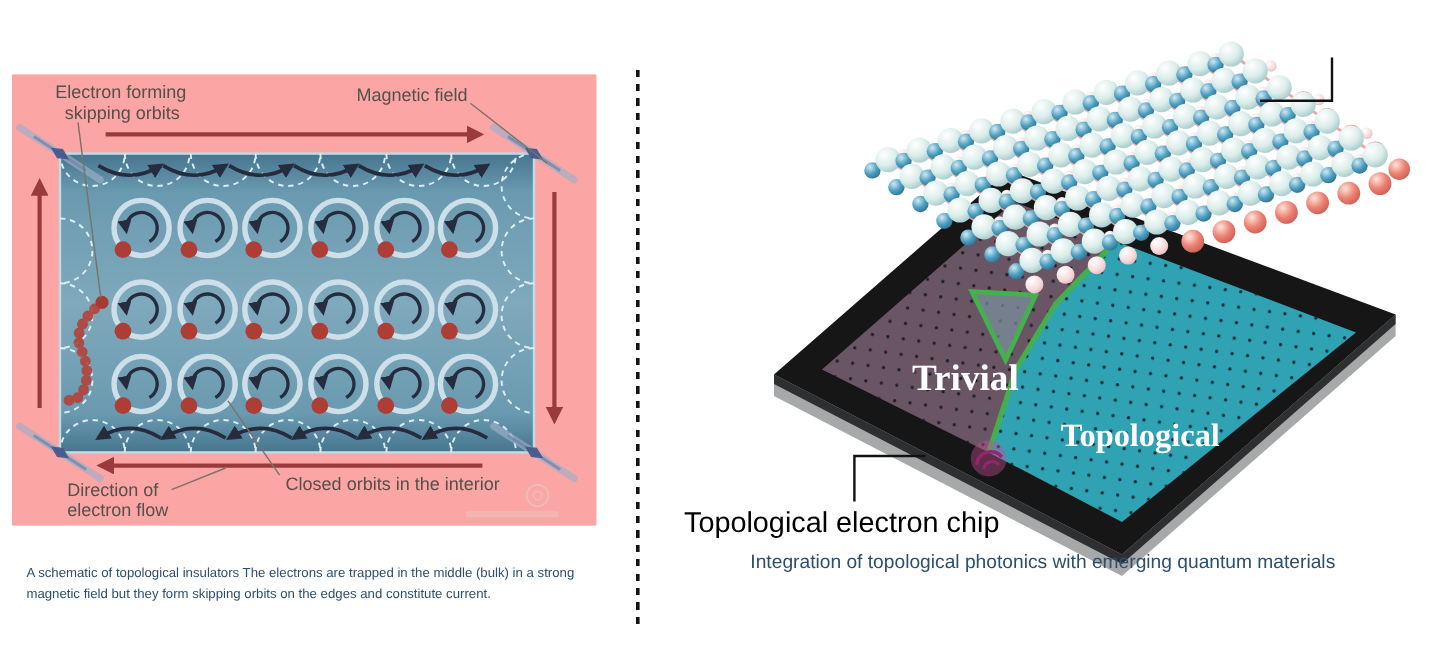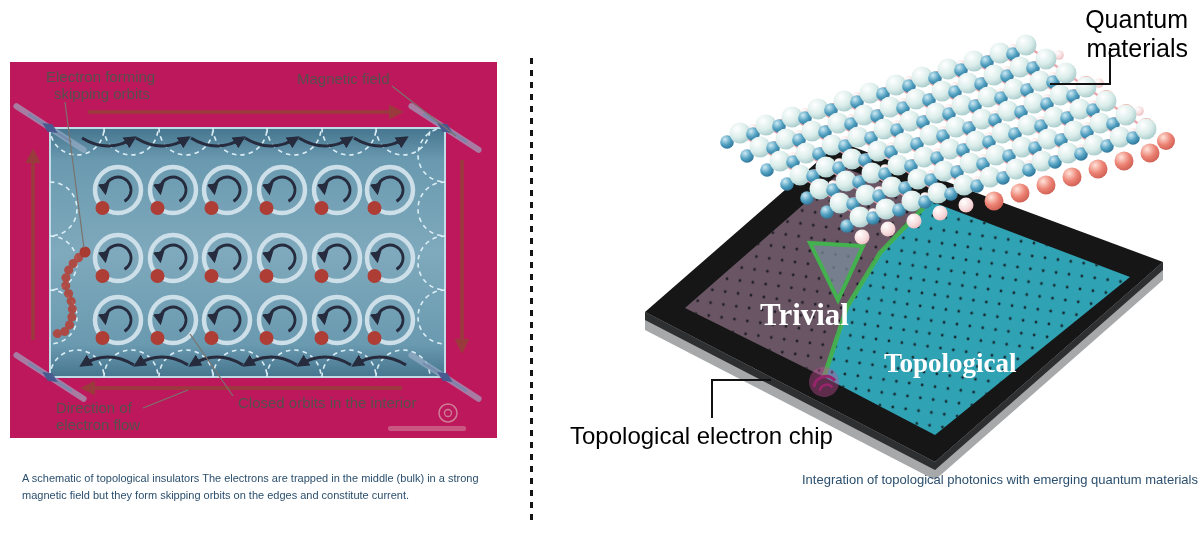--- a/index.html
+++ b/index.html
@@ -1,31 +1,31 @@
 <!DOCTYPE html>
 <html><head>
 <meta charset="utf-8">
 <style>
   html,body{margin:0;padding:0;background:#ffffff;}
   #stage{position:relative;width:1198px;height:540px;background:#ffffff;overflow:hidden;
          font-family:"Liberation Sans",sans-serif;}
   
-  #left-fig{position:absolute;left:10px;top:62px;width:487px;height:376px;background:#be185d;}
+  #left-fig{position:absolute;left:10px;top:62px;width:487px;height:376px;background:#fca5a5;}
   #left-caption{position:absolute;left:22px;top:470px;width:470px;font-size:11px;line-height:16.5px;
                 color:#2b4f6e;}
   
   #divider{position:absolute;left:530px;top:58px;width:2.5px;height:465px;
            background:repeating-linear-gradient(to bottom,#141414 0 6px,transparent 6px 12px);}
   
   #right-svg{position:absolute;left:540px;top:0;width:658px;height:540px;}
   #quantum-label{position:absolute;left:980px;top:5px;width:208px;text-align:right;
                  font-size:25px;color:#000;}
   #chip-label{position:absolute;left:570px;top:422px;font-size:24px;color:#000;white-space:nowrap;}
-  #right-caption{position:absolute;left:540px;top:472px;width:658px;text-align:right;
-                 font-size:13px;color:#2b4f6e;}
+  #right-caption{position:absolute;left:540px;top:460px;width:658px;text-align:center;
+                 font-size:16px;color:#2b4f6e;}
   .figtext{font-family:"Liberation Sans",sans-serif;}
 </style>
 </head>
 <body>
 
 <div id="stage">
 
   <div id="left-fig">
     <svg width="487" height="376" viewBox="0 0 487 376">
       <defs>
@@ -591,16 +591,15 @@
         <circle cx="593" cy="138" r="6.8" fill="url(#gradBlue)"></circle>
         <circle cx="606" cy="129" r="10.5" fill="url(#gradPale)"></circle>
         <circle cx="610" cy="153" r="9.5" fill="url(#gradCoral)"></circle>
         <circle cx="626" cy="141" r="9" fill="url(#gradCoral)"></circle>
       </g>
 
     <path d="M 510,84 H 570 V 48" fill="none" stroke="#111" stroke-width="2"></path>
     <path d="M 172,418 V 380 H 231" fill="none" stroke="#111" stroke-width="2"></path>
   </svg>
 
-  <div id="quantum-label">Quantum materials</div>
   <div id="chip-label">Topological electron chip</div>
   <div id="right-caption">Integration of topological photonics with emerging quantum materials</div>
 </div>
 
 </body></html>

